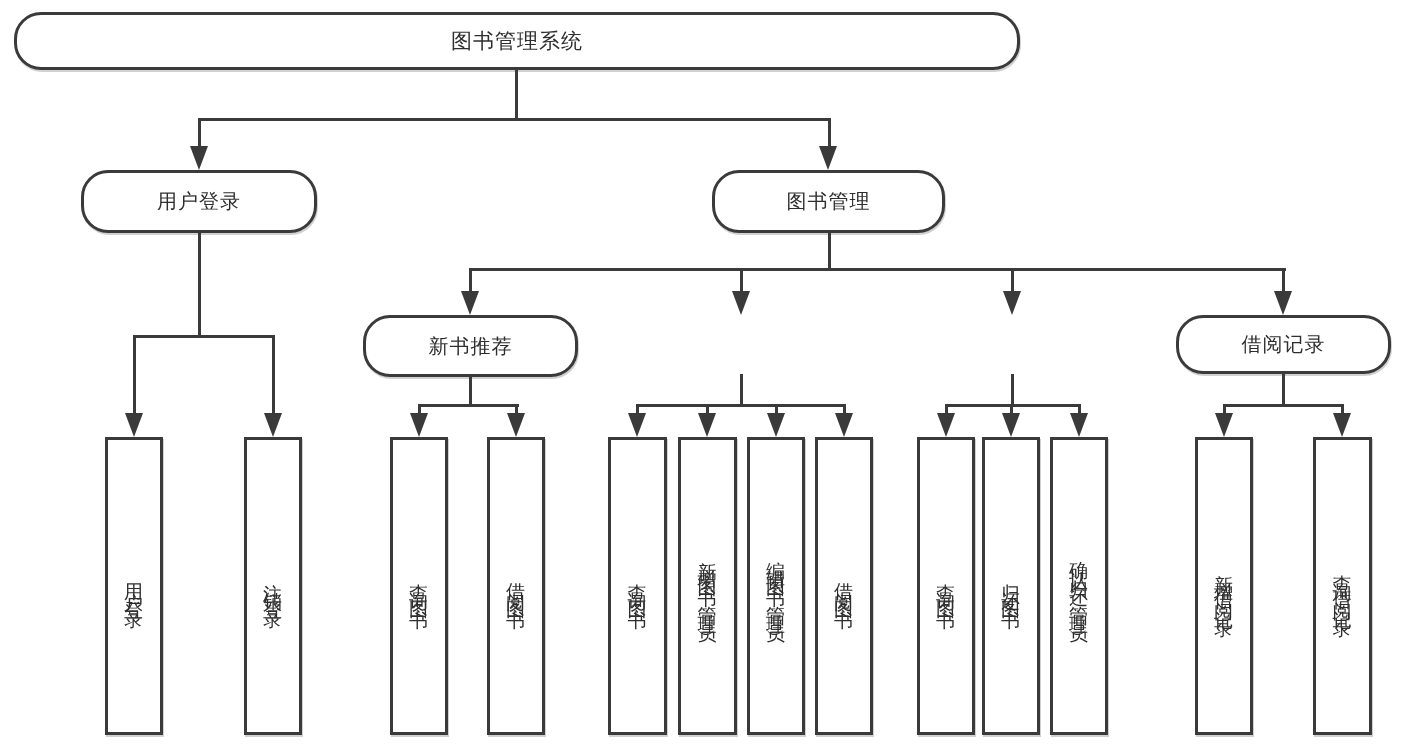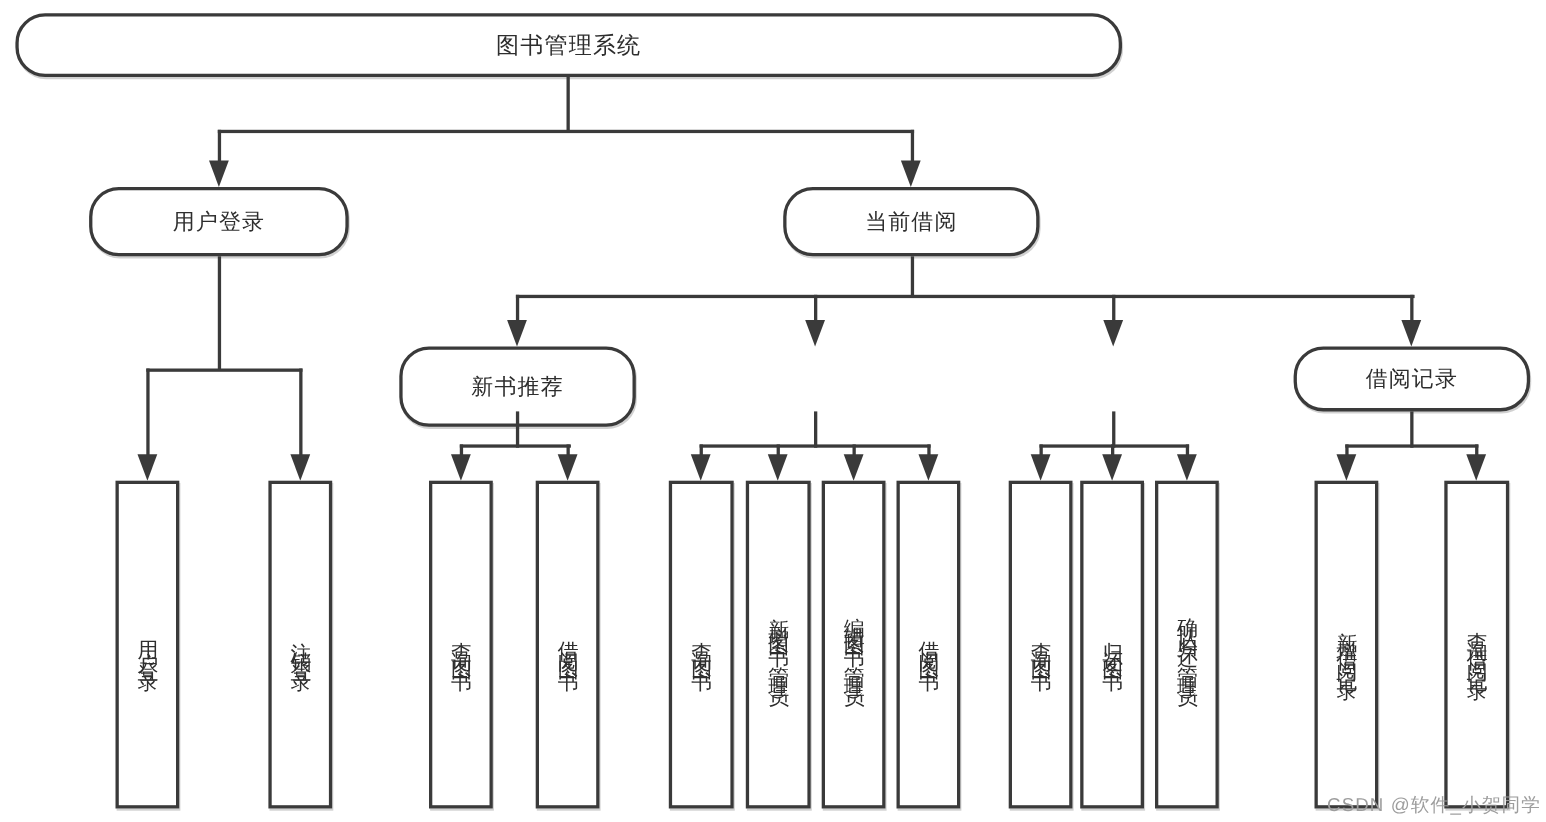--- a/index.html
+++ b/index.html
@@ -62,42 +62,42 @@
   <div class="hline" style="left:198px;top:118px;width:633px;"></div>
   <div class="vline" style="left:198px;top:118px;height:30px;"></div>
   <div class="vline" style="left:828px;top:118px;height:30px;"></div>
   <div class="arrow" style="left:190px;top:146px;"></div>
   <div class="arrow" style="left:819px;top:146px;"></div>
 
   <div class="node h" style="left:81px;top:170px;width:236px;height:63px;">
     <span>用户登录</span>
   </div>
   <div class="node h" style="left:712px;top:170px;width:233px;height:63px;">
-    <span>当前借阅</span>
+    <span>图书管理</span>
   </div>
 
   <div class="vline" style="left:198px;top:233px;height:104px;"></div>
   <div class="hline" style="left:133px;top:335px;width:142px;"></div>
   <div class="vline" style="left:133px;top:335px;height:80px;"></div>
   <div class="vline" style="left:272px;top:335px;height:80px;"></div>
   <div class="arrow" style="left:125px;top:413px;"></div>
   <div class="arrow" style="left:264px;top:413px;"></div>
 
   <div class="vline" style="left:828px;top:233px;height:37px;"></div>
   <div class="hline" style="left:469px;top:268px;width:817px;"></div>
   <div class="vline" style="left:469px;top:268px;height:24px;"></div>
   <div class="vline" style="left:740px;top:268px;height:24px;"></div>
   <div class="vline" style="left:1011px;top:268px;height:24px;"></div>
   <div class="vline" style="left:1282px;top:268px;height:24px;"></div>
   <div class="arrow" style="left:461px;top:291px;"></div>
   <div class="arrow" style="left:732px;top:291px;"></div>
   <div class="arrow" style="left:1003px;top:291px;"></div>
   <div class="arrow" style="left:1274px;top:291px;"></div>
 
-  <div class="node h" style="left:363px;top:315px;width:215px;height:73px;">
+  <div class="node h" style="left:363px;top:315px;width:215px;height:62px;">
     <span>新书推荐</span>
   </div>
   <div class="node h" style="left:1176px;top:315px;width:215px;height:59px;align-items:center;">
     <span>借阅记录</span>
   </div>
 
   <div class="vline" style="left:469px;top:374px;height:33px;"></div>
   <div class="hline" style="left:418px;top:404px;width:101px;"></div>
   <div class="vline" style="left:418px;top:404px;height:12px;"></div>
   <div class="vline" style="left:515px;top:404px;height:12px;"></div>
@@ -168,15 +168,14 @@
     <span class="vtext">确认归还（管理员）</span>
   </div>
 
   <div class="node leaf" style="left:1195px;top:437px;width:58px;height:298px;">
     <span class="vtext">新增借阅记录</span>
   </div>
   <div class="node leaf" style="left:1313px;top:437px;width:59px;height:298px;">
     <span class="vtext">查询借阅记录</span>
   </div>
 
-  <div class="watermark">CSDN @软件_小贺同学</div>
 
 </div>
 
 </body></html>

